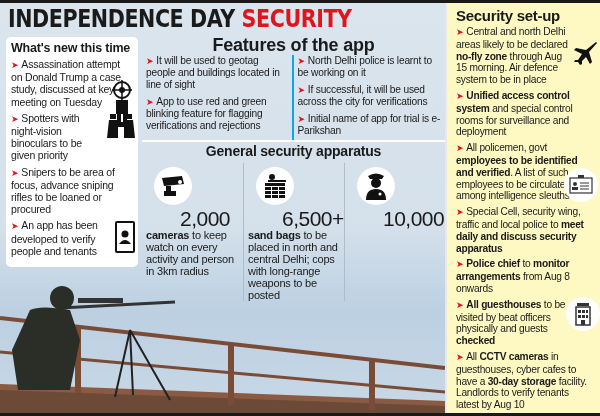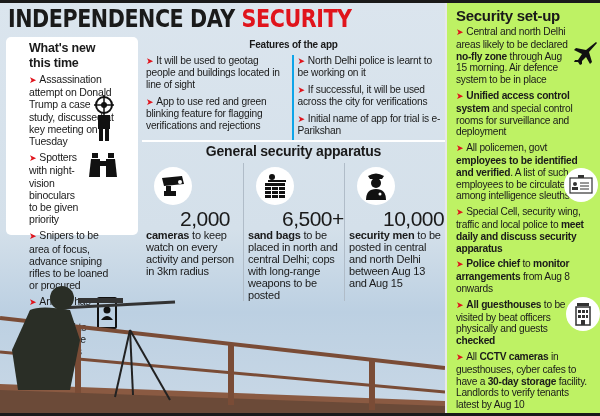--- a/index.html
+++ b/index.html
@@ -22,36 +22,36 @@
     transform: scaleX(0.86); transform-origin: left center;
     white-space: nowrap;
   }
   .title .black { color: #1a1a1a; }
   .title .red { color: #e0141c; }
 
   .arrow { color: #e0141c; font-size: 9px; margin-right: 3px; }
 
   
   .whatsnew {
-    position: absolute; left: 6px; top: 37px; width: 132px; height: 198px;
-    background: #ffffff; border-radius: 5px; padding: 4px 23px;
+    position: absolute; left: 6px; top: 37px; width: 132px; height: 230px;
+    background: #ffffff; border-radius: 5px; padding: 4px 5px;
   }
   .whatsnew h2 {
     font-size: 12.5px; font-weight: bold; line-height: 15px; margin-bottom: 2px;
     letter-spacing: -0.2px;
   }
   .wn-item { font-size: 10.5px; line-height: 12.2px; position: relative; margin-bottom: 4px; letter-spacing: -0.2px; }
   .wn-icon { position: absolute; right: -2px; }
 
   
   .features {
     position: absolute; left: 142px; top: 37px; width: 303px; height: 104px;
   }
   .features h3 {
-    text-align: center; font-size: 10px; font-weight: bold; line-height: 16px;
+    text-align: center; font-size: 18px; font-weight: bold; line-height: 16px;
     letter-spacing: -0.2px;
   }
   .feat-cols { display: flex; margin-top: 2px; }
   .feat-col { width: 50%; padding: 0 4px; }
   .feat-col.left { border-right: 2px solid #0ea5e9; }
   .feat-item { font-size: 10.2px; line-height: 12px; margin-bottom: 5px; letter-spacing: -0.2px; }
   .hdivider { position: absolute; left: 142px; top: 140px; width: 303px; height: 2px; background: #ffffff; }
 
   
   .general { position: absolute; left: 142px; top: 143px; width: 303px; height: 145px; }
@@ -69,21 +69,21 @@
   .gen-num { font-size: 21px; line-height: 20px; letter-spacing: -0.5px; margin-left: 34px; }
   .gen-desc { font-size: 11px; line-height: 12px; letter-spacing: -0.2px; }
   .gen-desc b { font-weight: bold; }
 
   
   .scene { position: absolute; left: 0; top: 280px; width: 445px; height: 136px; }
 
   
   .right {
     position: absolute; left: 445px; top: 3px; width: 155px; height: 413px;
-    background: #bef264; padding: 4px 6px 0 9px;
+    background: #fef9c3; padding: 4px 6px 0 9px;
     border-left: 2px solid #e8e8e8;
   }
   .right h2 {
     font-size: 15px; font-weight: bold; line-height: 18px; margin-bottom: 1px;
     letter-spacing: -0.3px;
   }
   .r-item { font-size: 10.2px; line-height: 11.8px; margin-bottom: 4px; position: relative; letter-spacing: -0.25px; }
   .r-item b { font-weight: bold; }
   .r-icon { position: absolute; right: -2px; }
   .bottom-bar { position: absolute; left: 0; bottom: 0; width: 600px; height: 3px; background: #1a1a1a; }
@@ -196,21 +196,20 @@
     <div class="gen-col">
       <div class="gen-icon">
         <svg width="24" height="28" viewBox="0 0 24 28">
           <path d="M4 4 Q12 -1 20 4 L18 7 H6 Z" fill="#111"></path>
           <circle cx="12" cy="11" r="5" fill="#111"></circle>
           <path d="M2 28 Q2 17 12 17 Q22 17 22 28 Z" fill="#111"></path>
           <circle cx="16" cy="22" r="1.5" fill="#fff"></circle>
         </svg>
       </div>
       <div class="gen-num">10,000</div>
-      <div class="gen-desc"><b>security men</b><span> to be posted in central and north Delhi between Aug 13 and Aug 15</span></div>
     </div>
   </div>
 </div>
 
 <div class="scene">
   <svg width="445" height="136" viewBox="0 0 445 136">
 
     <path d="M0 108 L445 125 L445 136 L0 136 Z" fill="#6b4a38"></path>
     <path d="M0 104 L445 121 L445 126 L0 110 Z" fill="#8a5a42"></path>
 

